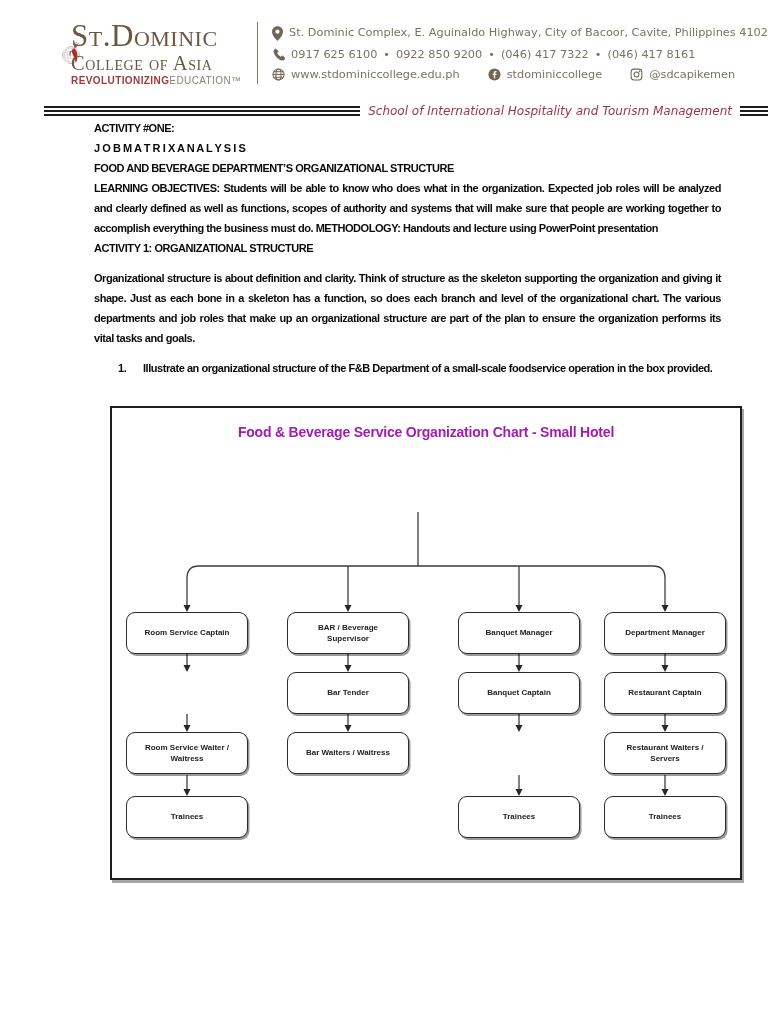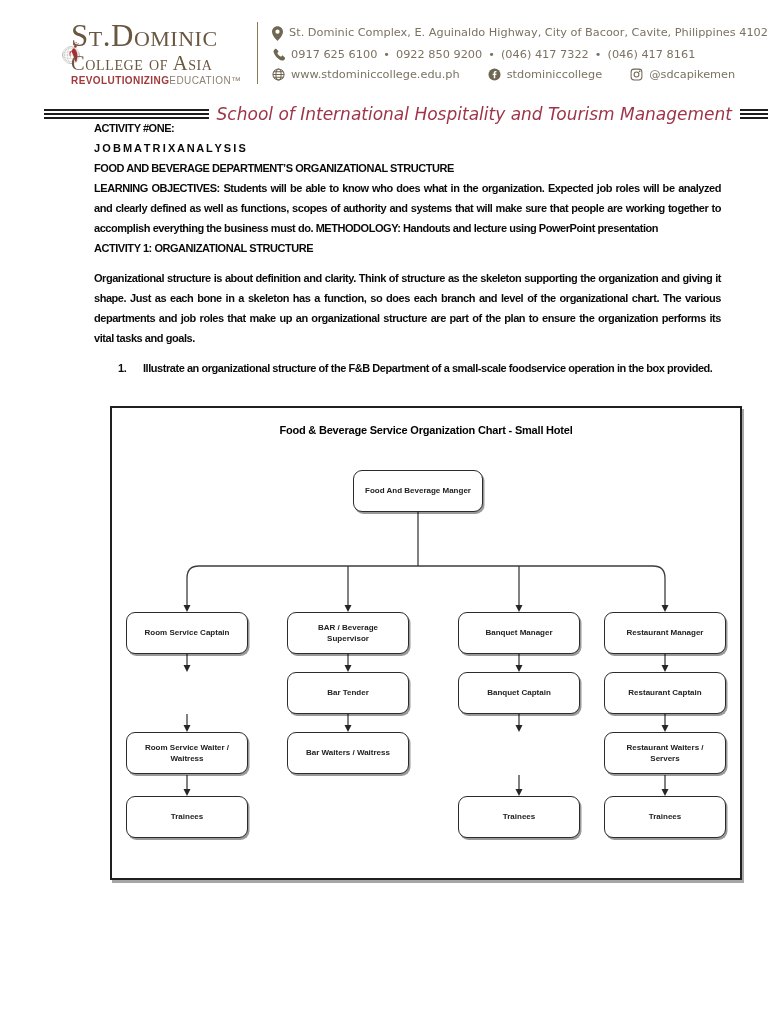--- a/index.html
+++ b/index.html
@@ -25,37 +25,37 @@
   .c-sep{width:16px;display:inline-block;}
 
   
   .divider-row{display:flex;align-items:center;margin:8px 0 0 44px;}
   .rule{height:10px;background:linear-gradient(to bottom,
         #1c1c1c 0 2px,transparent 2px 4px,
         #1c1c1c 4px 6px,transparent 6px 8px,
         #1c1c1c 8px 10px);}
   .rule.left{flex:1;}
   .rule.right{width:28px;}
-  .dept{color:#9e3448;font-style:italic;font-size:17px;margin:0 8px;white-space:nowrap;
+  .dept{color:#9e3448;font-style:italic;font-size:12px;margin:0 8px;white-space:nowrap;
         font-family:"DejaVu Sans",sans-serif;}
 
   
   .doc{position:absolute;top:118px;left:94px;width:627px;
        font-weight:bold;font-size:11px;line-height:20px;letter-spacing:-0.45px;color:#0a0a0a;}
   .doc p{margin:0;text-align:justify;}
   .gap{height:10px;}
   .list-item{display:flex;margin-top:10px;}
   .list-num{width:25px;padding-left:24px;flex:0 0 auto;}
   .list-text{flex:1;text-align:justify;}
 
   
   .chart{position:absolute;top:406px;left:110px;width:628px;height:470px;
          border:2px solid #1f1f1f;background:#fff;box-shadow:2px 3px 0 rgba(0,0,0,.35);}
   .chart-title{position:absolute;top:16px;left:0;width:100%;text-align:center;
-               font-weight:bold;font-size:11px;letter-spacing:-0.2px;color:#000000;}
+               font-weight:bold;font-size:14px;letter-spacing:-0.2px;color:#a21caf;}
   .connectors{position:absolute;top:0;left:0;}
   .node{position:absolute;width:122px;height:42px;border:1.5px solid #2b2b2b;border-radius:9px;
         background:#fff;box-shadow:1.5px 2px 0 rgba(0,0,0,.4);
         display:flex;align-items:center;justify-content:center;text-align:center;
         font-weight:bold;font-size:8px;line-height:1.4;padding:2px 8px;box-sizing:border-box;
         color:#222;}
   .node.root{left:241px;top:62px;width:130px;}
   
   .c1{left:14px;}  .c2{left:175px;} .c3{left:346px;} .c4{left:492px;}
   
@@ -203,33 +203,32 @@
         <polygon points="71.5,317 78.5,317 75,324"></polygon>
           <polygon points="232.5,317 239.5,317 236,324"></polygon>
         <polygon points="403.5,317 410.5,317 407,324"></polygon>
           <polygon points="549.5,317 556.5,317 553,324"></polygon>
         <polygon points="71.5,381 78.5,381 75,388"></polygon>
         <polygon points="403.5,381 410.5,381 407,388"></polygon>
           <polygon points="549.5,381 556.5,381 553,388"></polygon>
       </g>
     </svg>
 
-    <div class="node root">Food And Beverage Manger</div>
 
     <div class="node c1 r2">Room Service Captain</div>
     <div class="node c1 r4">Room Service Waiter / Waitress</div>
     <div class="node c1 r5">Trainees</div>
 
     <div class="node c2 r2">BAR / Beverage Supervisor</div>
     <div class="node c2 r3">Bar Tender</div>
     <div class="node c2 r4">Bar Waiters / Waitress</div>
 
     <div class="node c3 r2">Banquet Manager</div>
     <div class="node c3 r3">Banquet Captain</div>
     <div class="node c3 r5">Trainees</div>
 
-    <div class="node c4 r2">Restaurant Manager</div>
+    <div class="node c4 r2">Department Manager</div>
     <div class="node c4 r3">Restaurant Captain</div>
     <div class="node c4 r4">Restaurant Waiters / Servers</div>
     <div class="node c4 r5">Trainees</div>
   </div>
 
 </div>
 
 </body></html>

